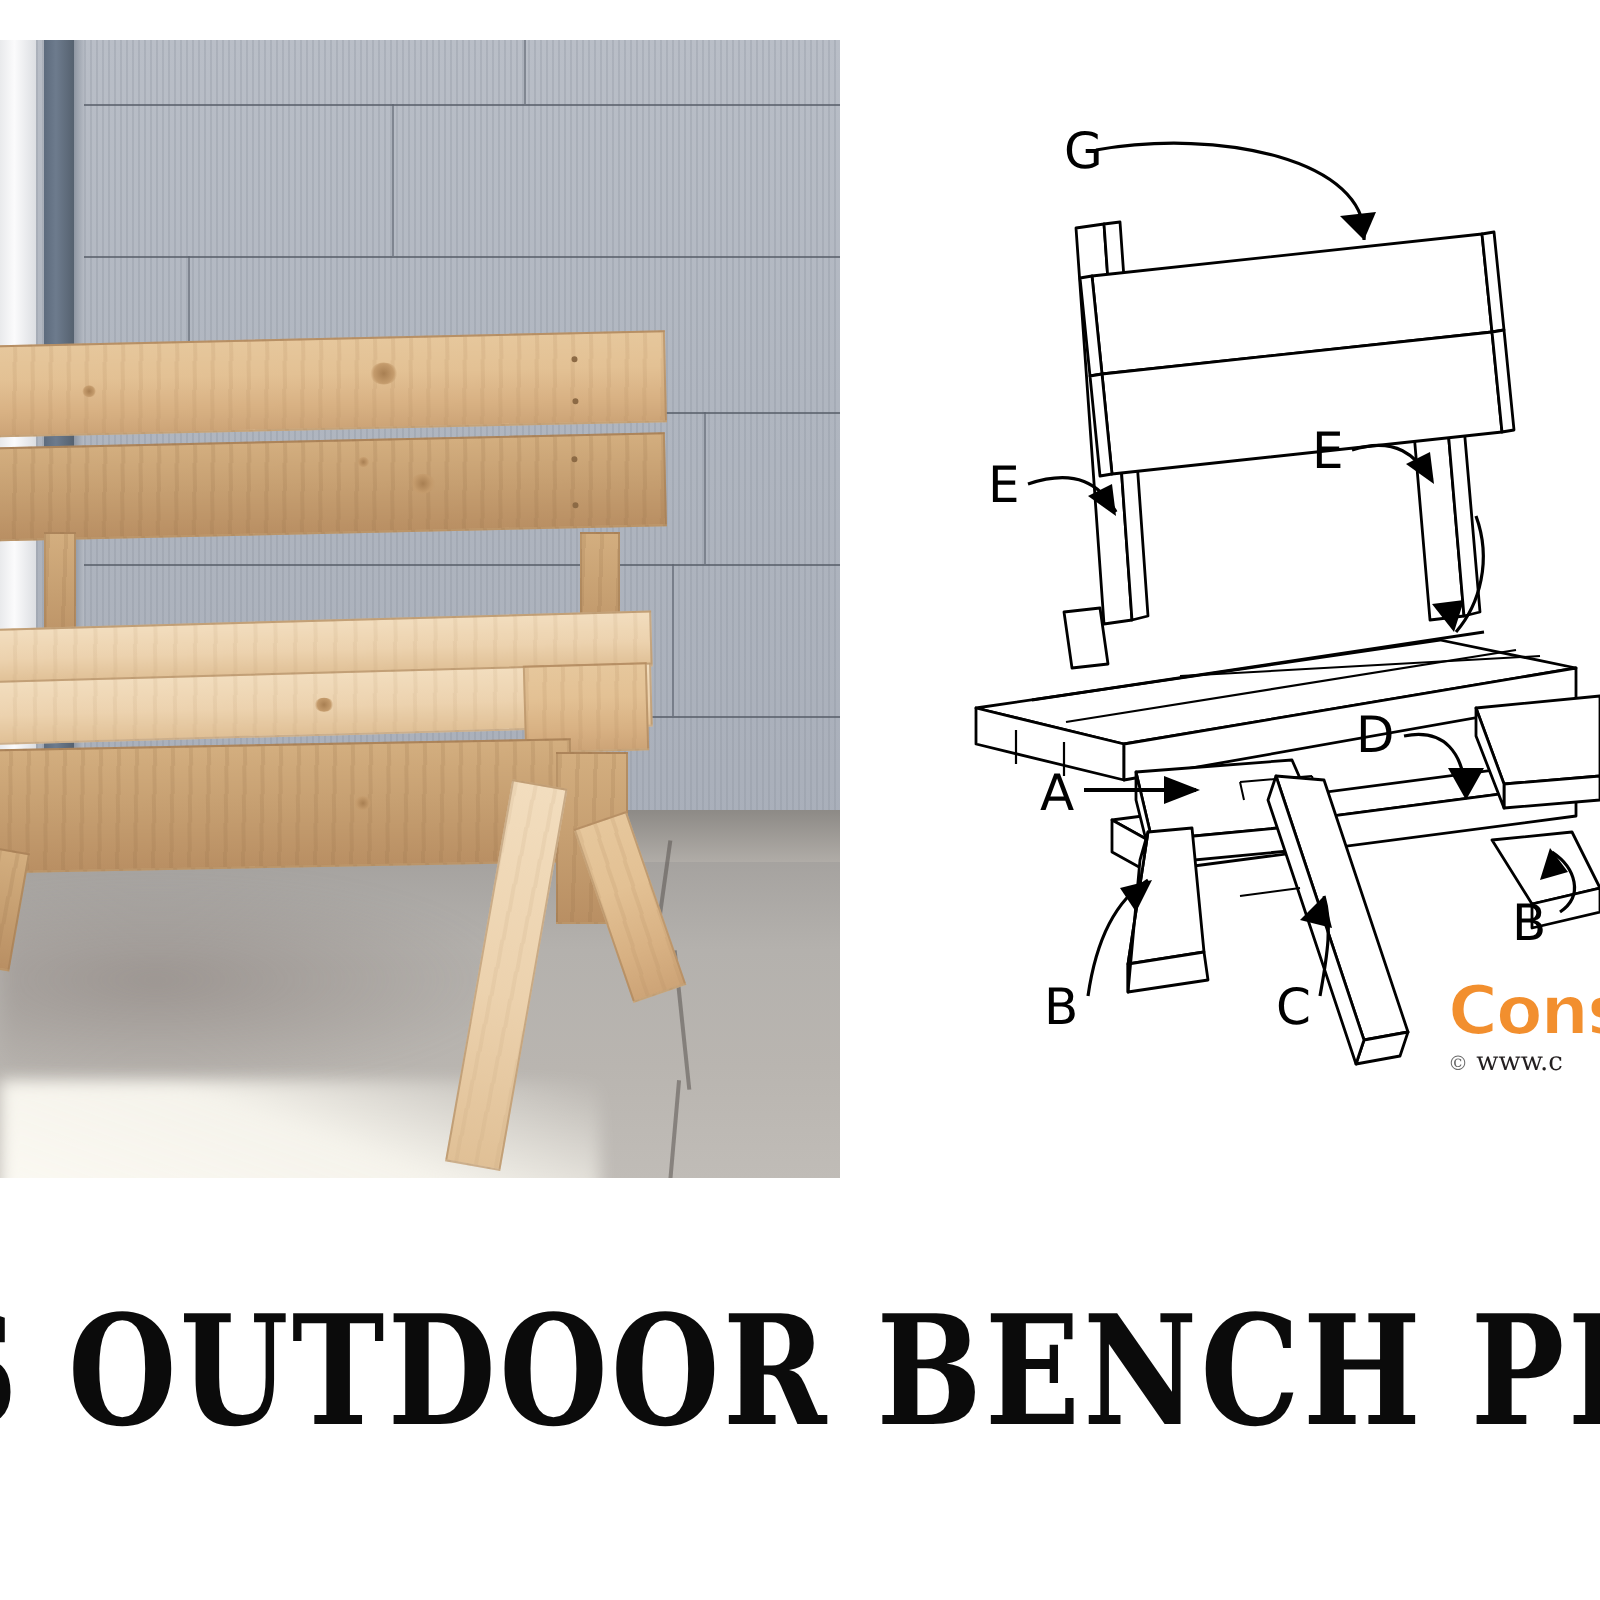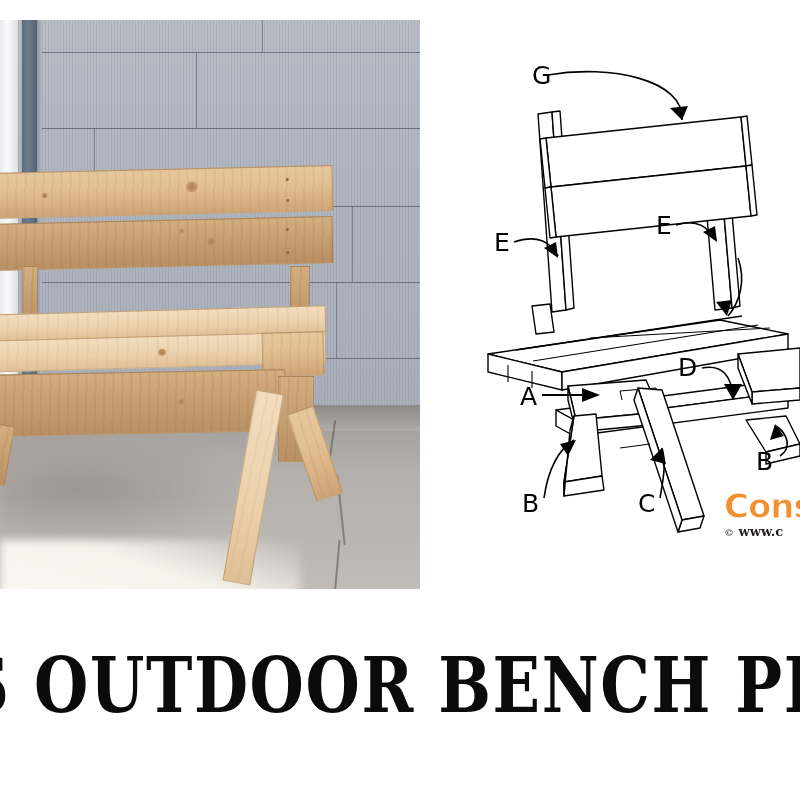--- a/index.html
+++ b/index.html
@@ -108,21 +108,21 @@
     position:absolute;left:0;top:0;
     font-family:"DejaVu Sans", sans-serif;
     font-weight:bold;font-size:34px;letter-spacing:-1px;
     color:#f28f2e;
     -webkit-text-stroke:1px #ffffff;
     white-space:nowrap;
   }
   .logo-url{
     position:absolute;left:0;top:38px;
     font-family:"DejaVu Serif", serif;
-    font-weight:bold;font-size:13px;color:#231f20;white-space:nowrap;
+    font-weight:normal;font-size:13px;color:#231f20;white-space:nowrap;
   }
   .logo-c{font-size:10px;color:#6b6b6b;}
 
   
   .title-wrap{
     position:absolute;left:0;top:646px;width:800px;height:80px;overflow:hidden;
   }
   .title{
     position:absolute;left:-36px;top:0;
     font-family:"DejaVu Serif", serif;

